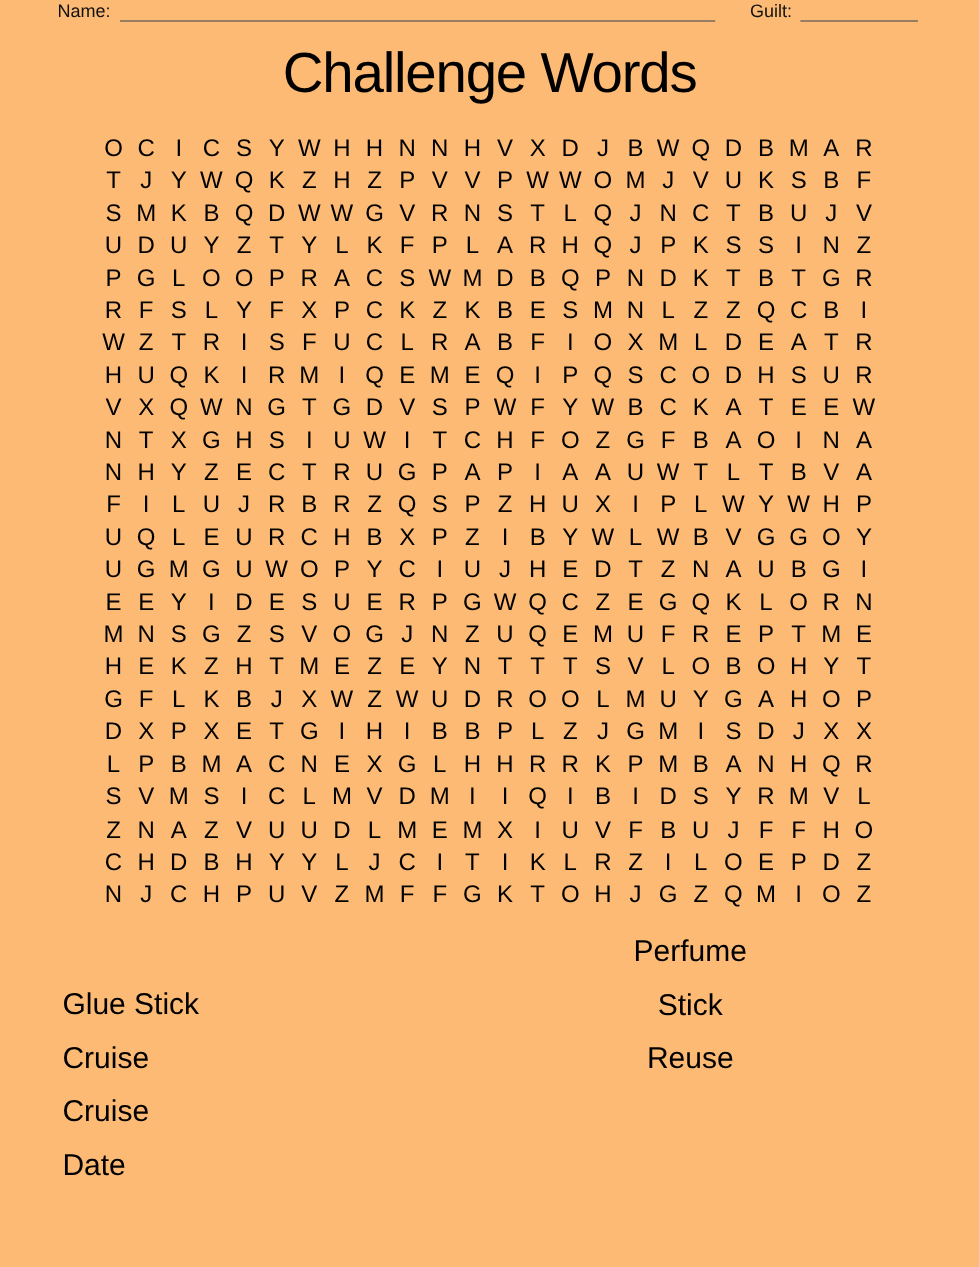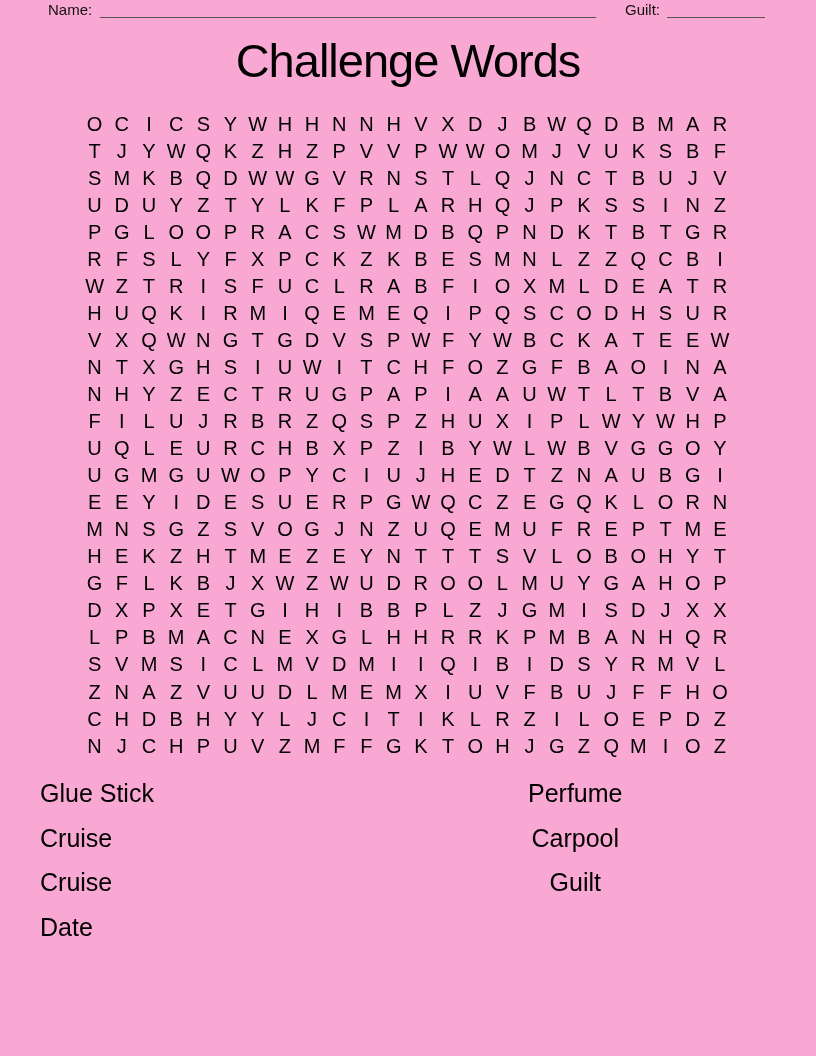--- a/index.html
+++ b/index.html
@@ -3,21 +3,21 @@
 <meta charset="utf-8">
 <style>
   * { margin: 0; padding: 0; box-sizing: border-box; }
   html, body { background: #fff; }
   body { font-family: "Liberation Sans", sans-serif; color: #000; }
 
   .page {
     position: relative;
     width: 816px;
     height: 1056px;
-    background: #f9a8d4;
+    background: #fdba74;
     overflow: hidden;
   }
 
   
   .name-label {
     position: absolute; left: 48px; top: 1px;
     font-size: 15px; color: #111;
   }
   .name-line {
     position: absolute; left: 100px; top: 0;
@@ -56,21 +56,21 @@
     justify-content: center;
     font-size: 20px;
     line-height: 1;
     color: #000;
   }
 
   .word-column {
     position: absolute;
     top: 781px;
   }
-  .word-column.col-0 { left: 40px; }
+  .word-column.col-0 { left: 52px; margin-top: 44px; }
   .word-column.col-1 { left: 289px; }
   .word-column.col-2 { left: 528px; text-align: center; }
   .word-column .word {
     font-size: 25px;
     line-height: 25px;
     margin-bottom: 19.5px;
     color: #000;
     white-space: nowrap;
   }
 </style>
@@ -666,17 +666,17 @@
     </div>
 
   <div class="word-column col-0">
       <div class="word">Glue Stick</div>
       <div class="word">Cruise</div>
       <div class="word">Cruise</div>
       <div class="word">Date</div>
     </div>
   <div class="word-column col-2">
       <div class="word">Perfume</div>
-      <div class="word">Carpool</div>
-      <div class="word">Guilt</div>
+      <div class="word">Stick</div>
+      <div class="word">Reuse</div>
     </div>
 
 </div>
 
 </body></html>

